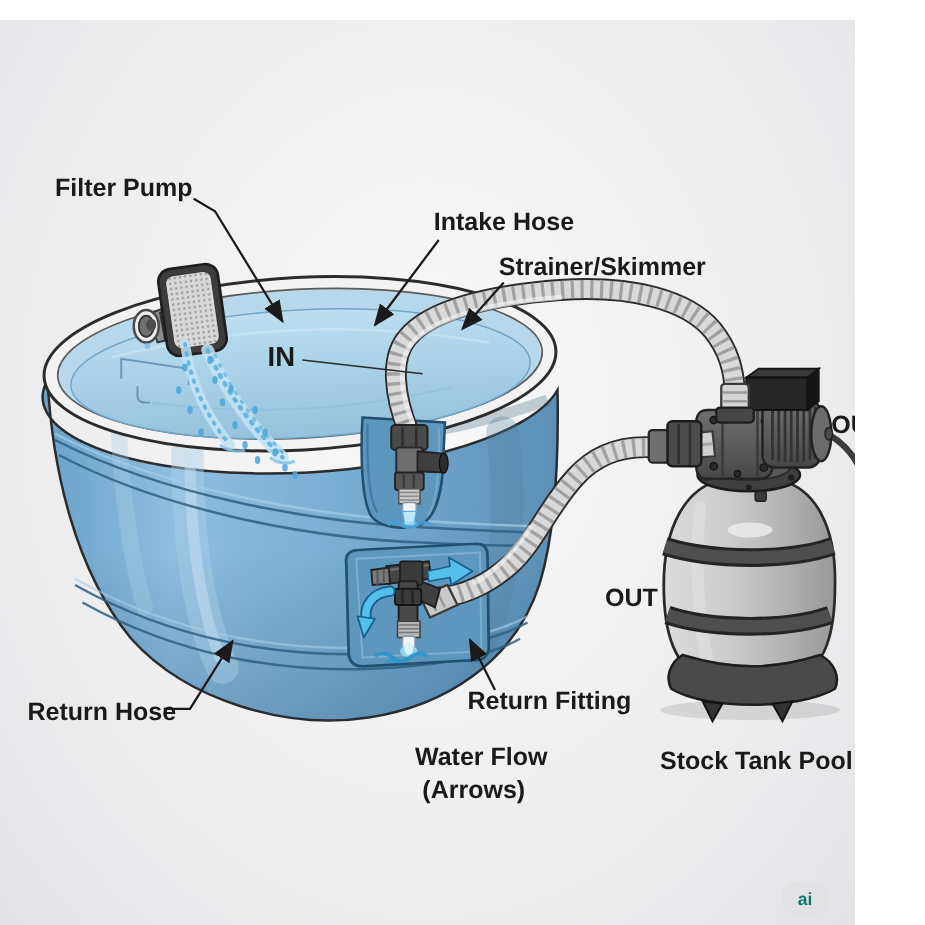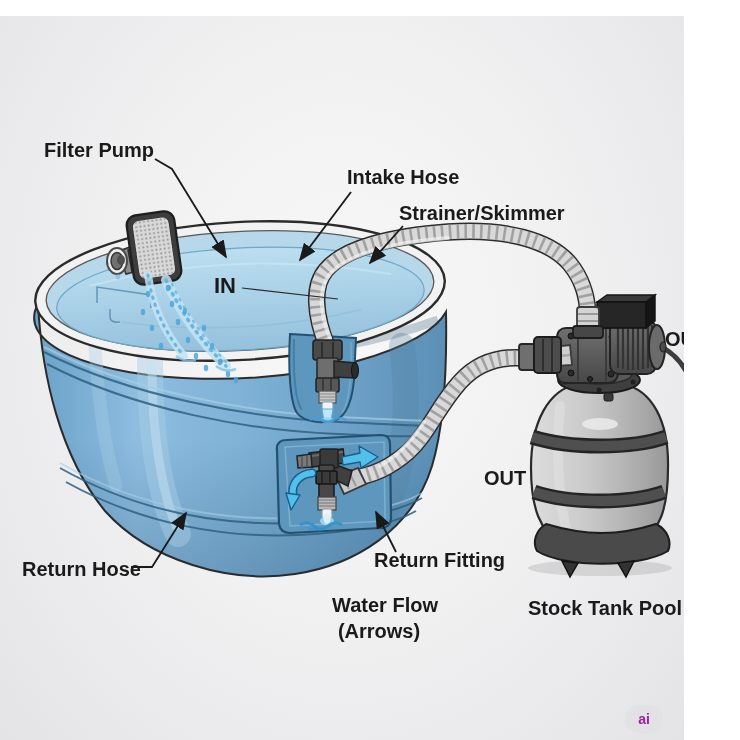--- a/index.html
+++ b/index.html
@@ -24,21 +24,21 @@
   .hose-outline{stroke:#2c2c2c;stroke-width:17.5;fill:none;stroke-linecap:round;}
   .hose-body{stroke:var(--hose_gray,#d9d9d9);stroke-width:14.5;fill:none;stroke-linecap:round;}
   .hose-ribs{stroke:#979797;stroke-width:14.5;fill:none;stroke-dasharray:2.6 5.2;opacity:.85;}
   .hose-sheen{stroke:#f2f2f2;stroke-width:4;fill:none;opacity:.65;stroke-linecap:round;}
   .arrow-blue{fill:var(--arrow_blue,#54c0ea);stroke:#155f8c;stroke-width:1.4;stroke-linejoin:round;}
   .arrow-blue-stroke{stroke:var(--arrow_blue,#54c0ea);stroke-width:6;fill:none;stroke-linecap:round;}
   .arrow-blue-under{stroke:#155f8c;stroke-width:9;fill:none;stroke-linecap:round;}
   .watermark{
     position:absolute;right:21px;bottom:23px;
     width:38px;height:28px;border-radius:14px;
-    background:#e2e2e4;color:#a21caf;
+    background:#e2e2e4;color:#0f766e;
     display:flex;align-items:center;justify-content:center;
     font-weight:bold;font-size:14px;
     font-family:"Liberation Sans", sans-serif;
   }
 </style>
 </head>
 <body>
 
 <div class="canvas">
 <svg width="740" height="740" viewBox="0 0 740 740">

